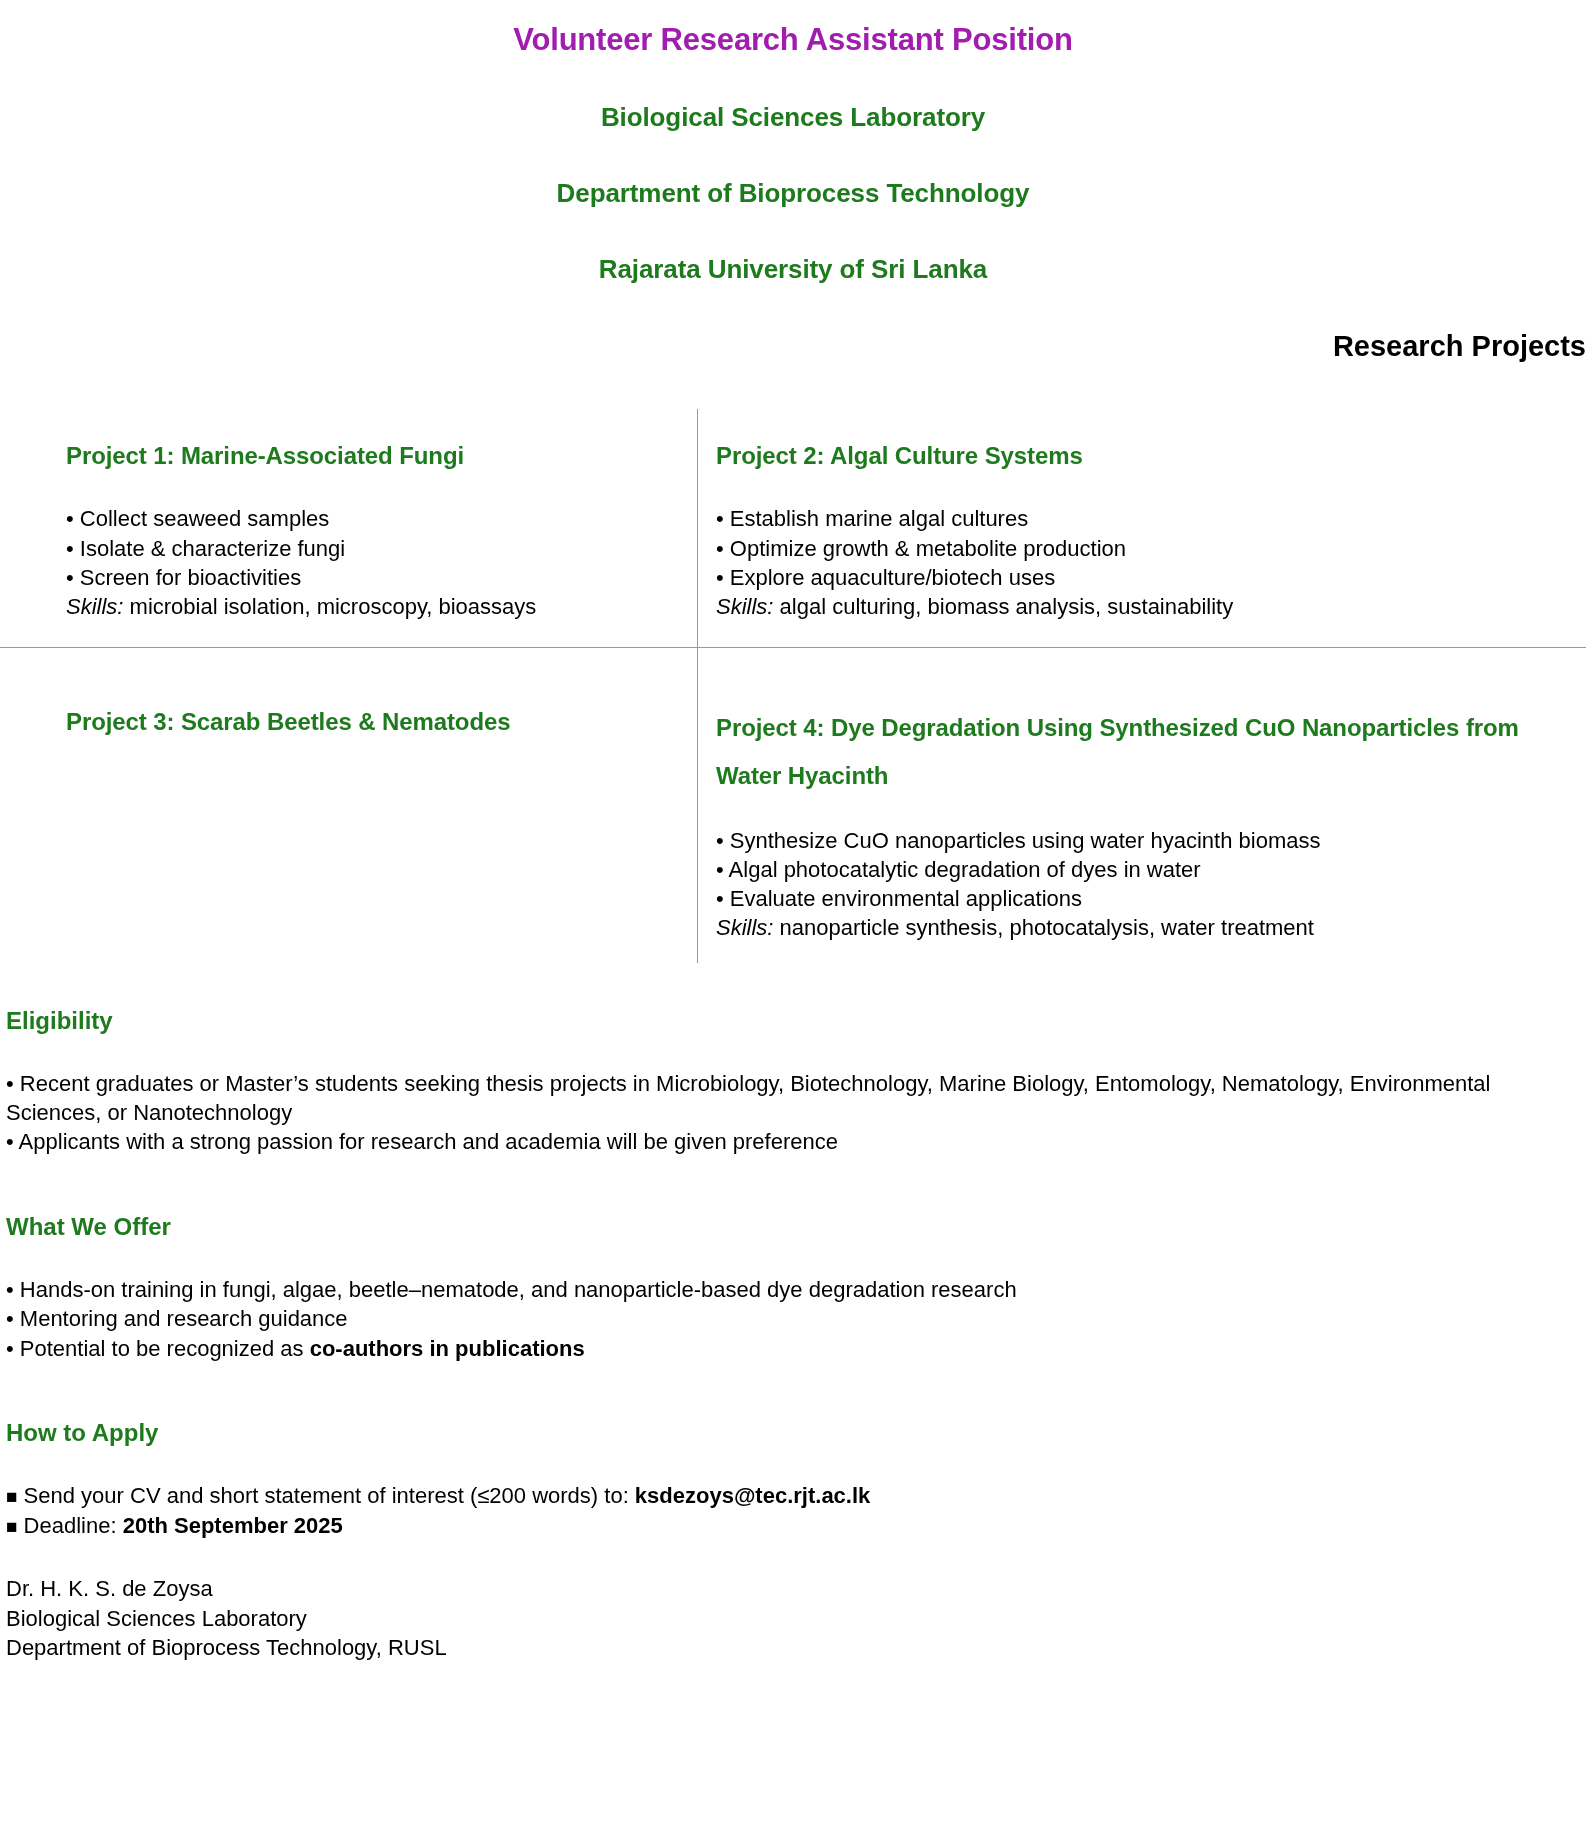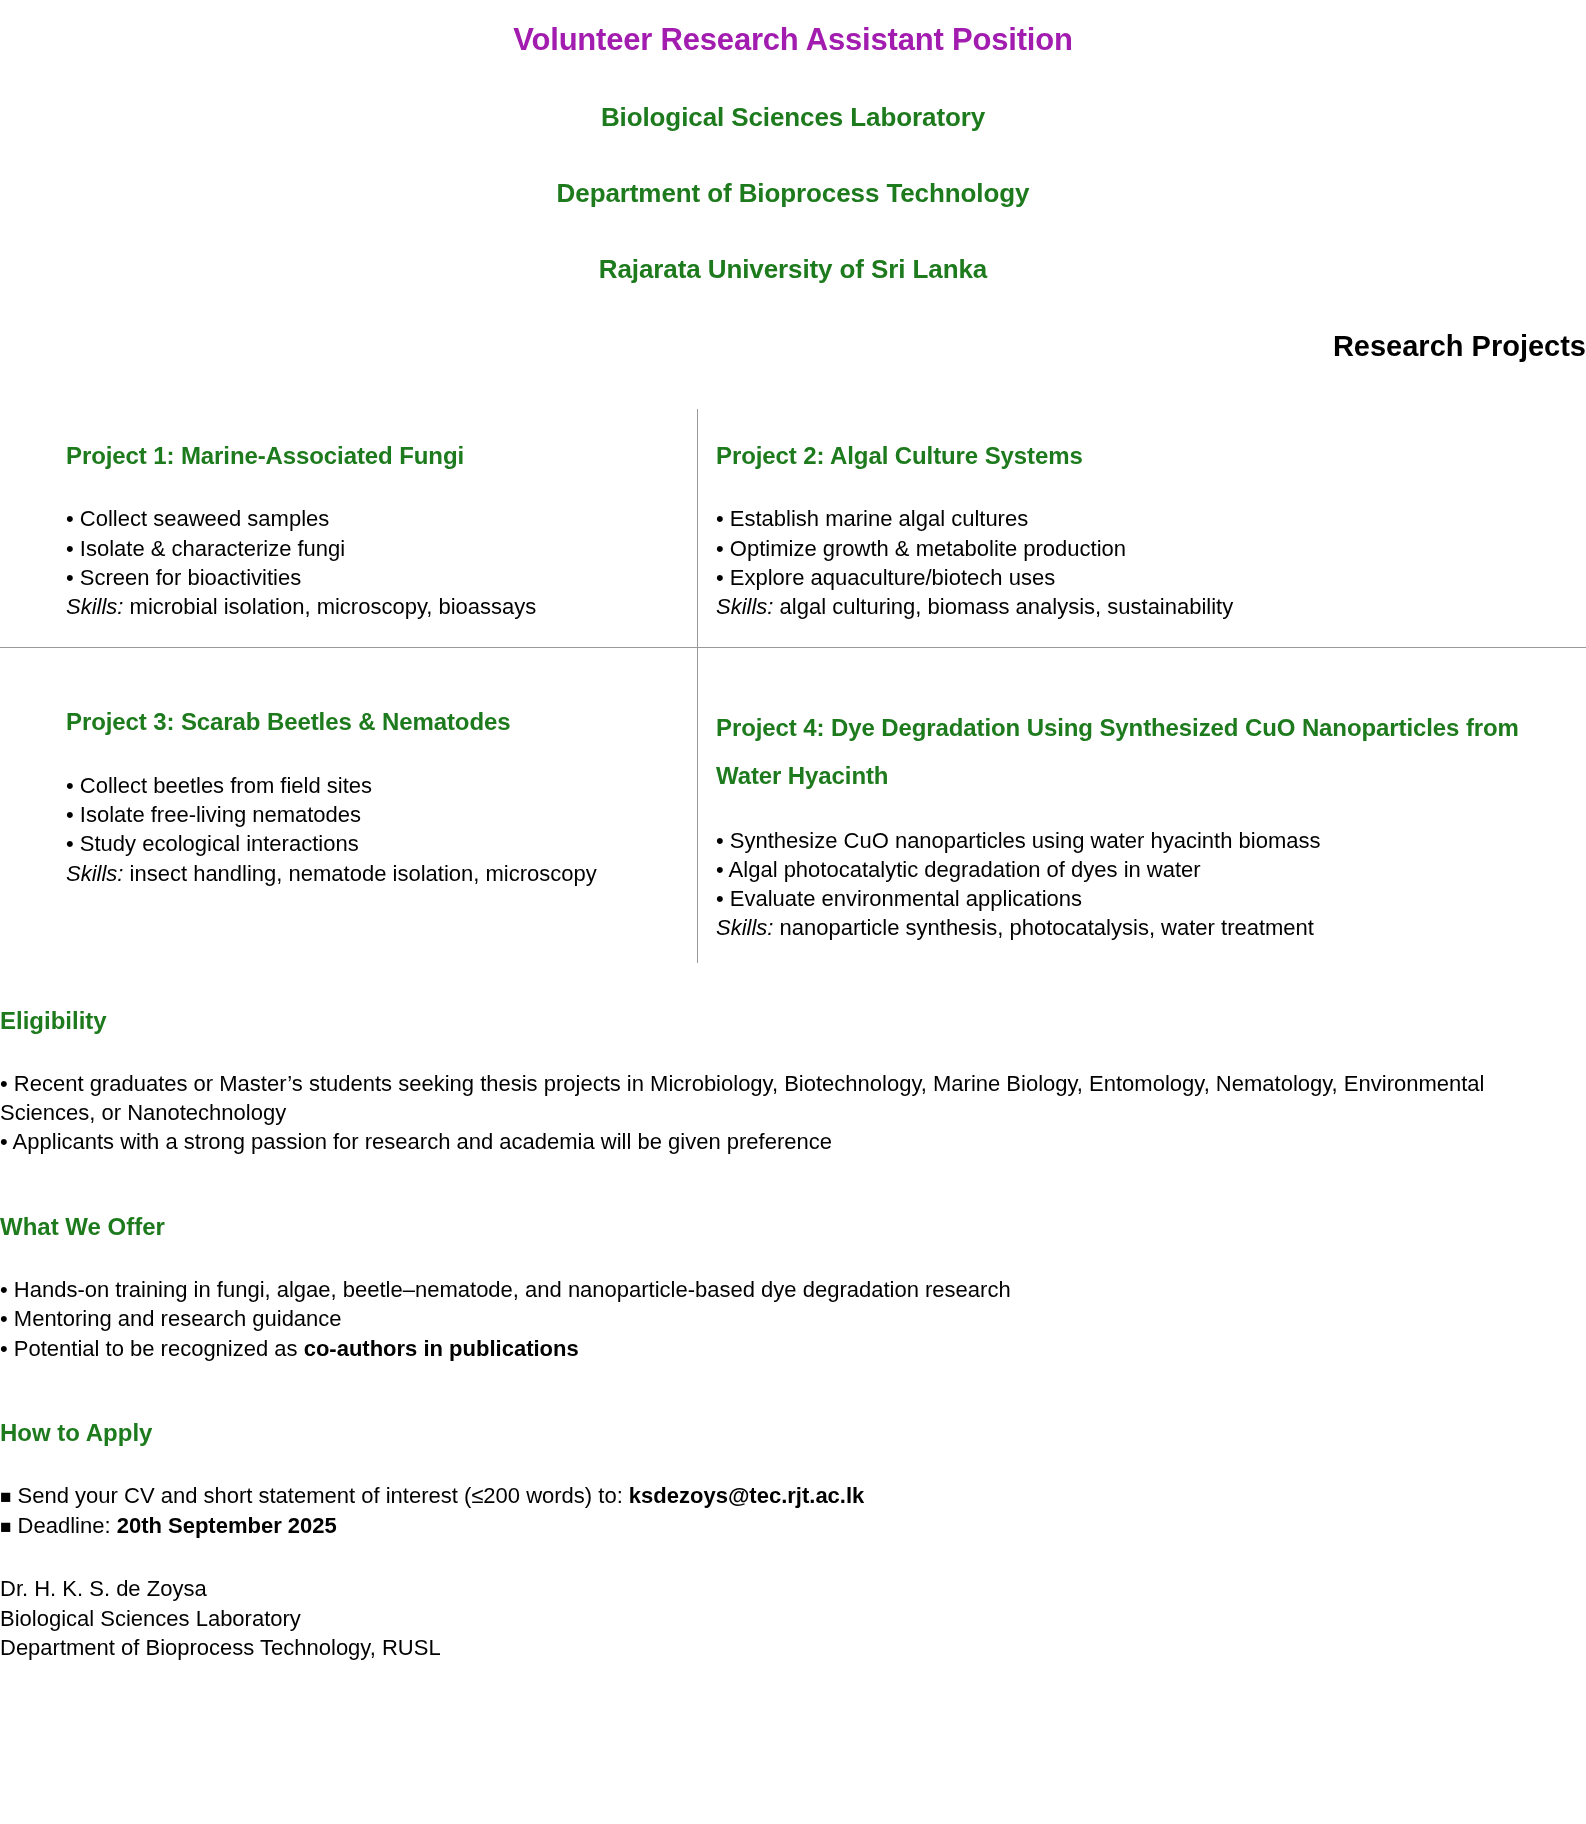--- a/index.html
+++ b/index.html
@@ -96,21 +96,21 @@
     color: #000000;
     margin: 0;
   }
   .proj-body .li { white-space: normal; }
   .skills-label {
     font-style: italic;
   }
 
   
   .lower {
-    padding: 0 14px 0 0;
+    padding: 0 14px 0 6px;
     margin-top: 44px;
   }
   .sec-head {
     font-size: 24px;
     font-weight: bold;
     color: #1d7a1d;
     margin: 0 0 34px 0;
   }
   .sec-body {
     font-size: 22px;
@@ -163,26 +163,20 @@
         <div class="li">• Explore aquaculture/biotech uses</div>
         <div class="li"><span class="skills-label">Skills:</span><span> algal culturing, biomass analysis, sustainability</span></div>
       </div>
     </div>
 
     <div class="h-divider" style="grid-row:2;grid-column:1;"></div>
     <div class="h-divider r" style="grid-row:2;grid-column:3;"></div>
 
     <div class="cell" style="grid-row:3;grid-column:1;padding-top:31px;padding-bottom:20px;padding-left:66px;padding-right:18px;">
       <div class="proj-title">Project 3: Scarab Beetles &amp; Nematodes</div>
-      <div class="proj-body">
-        <div class="li">• Collect beetles from field sites</div>
-        <div class="li">• Isolate free-living nematodes</div>
-        <div class="li">• Study ecological interactions</div>
-        <div class="li"><span class="skills-label">Skills:</span><span> insect handling, nematode isolation, microscopy</span></div>
-      </div>
     </div>
 
     <div class="cell right" style="grid-row:3;grid-column:3;padding-top:31px;padding-bottom:20px;padding-left:18px;padding-right:40px;">
       <div class="proj-title" style="line-height:1.96;margin-bottom:27px;">Project 4: Dye Degradation Using Synthesized CuO Nanoparticles from Water Hyacinth</div>
       <div class="proj-body">
         <div class="li">• Synthesize CuO nanoparticles using water hyacinth biomass</div>
         <div class="li">• Algal photocatalytic degradation of dyes in water</div>
         <div class="li">• Evaluate environmental applications</div>
         <div class="li"><span class="skills-label">Skills:</span><span> nanoparticle synthesis, photocatalysis, water treatment</span></div>
       </div>

